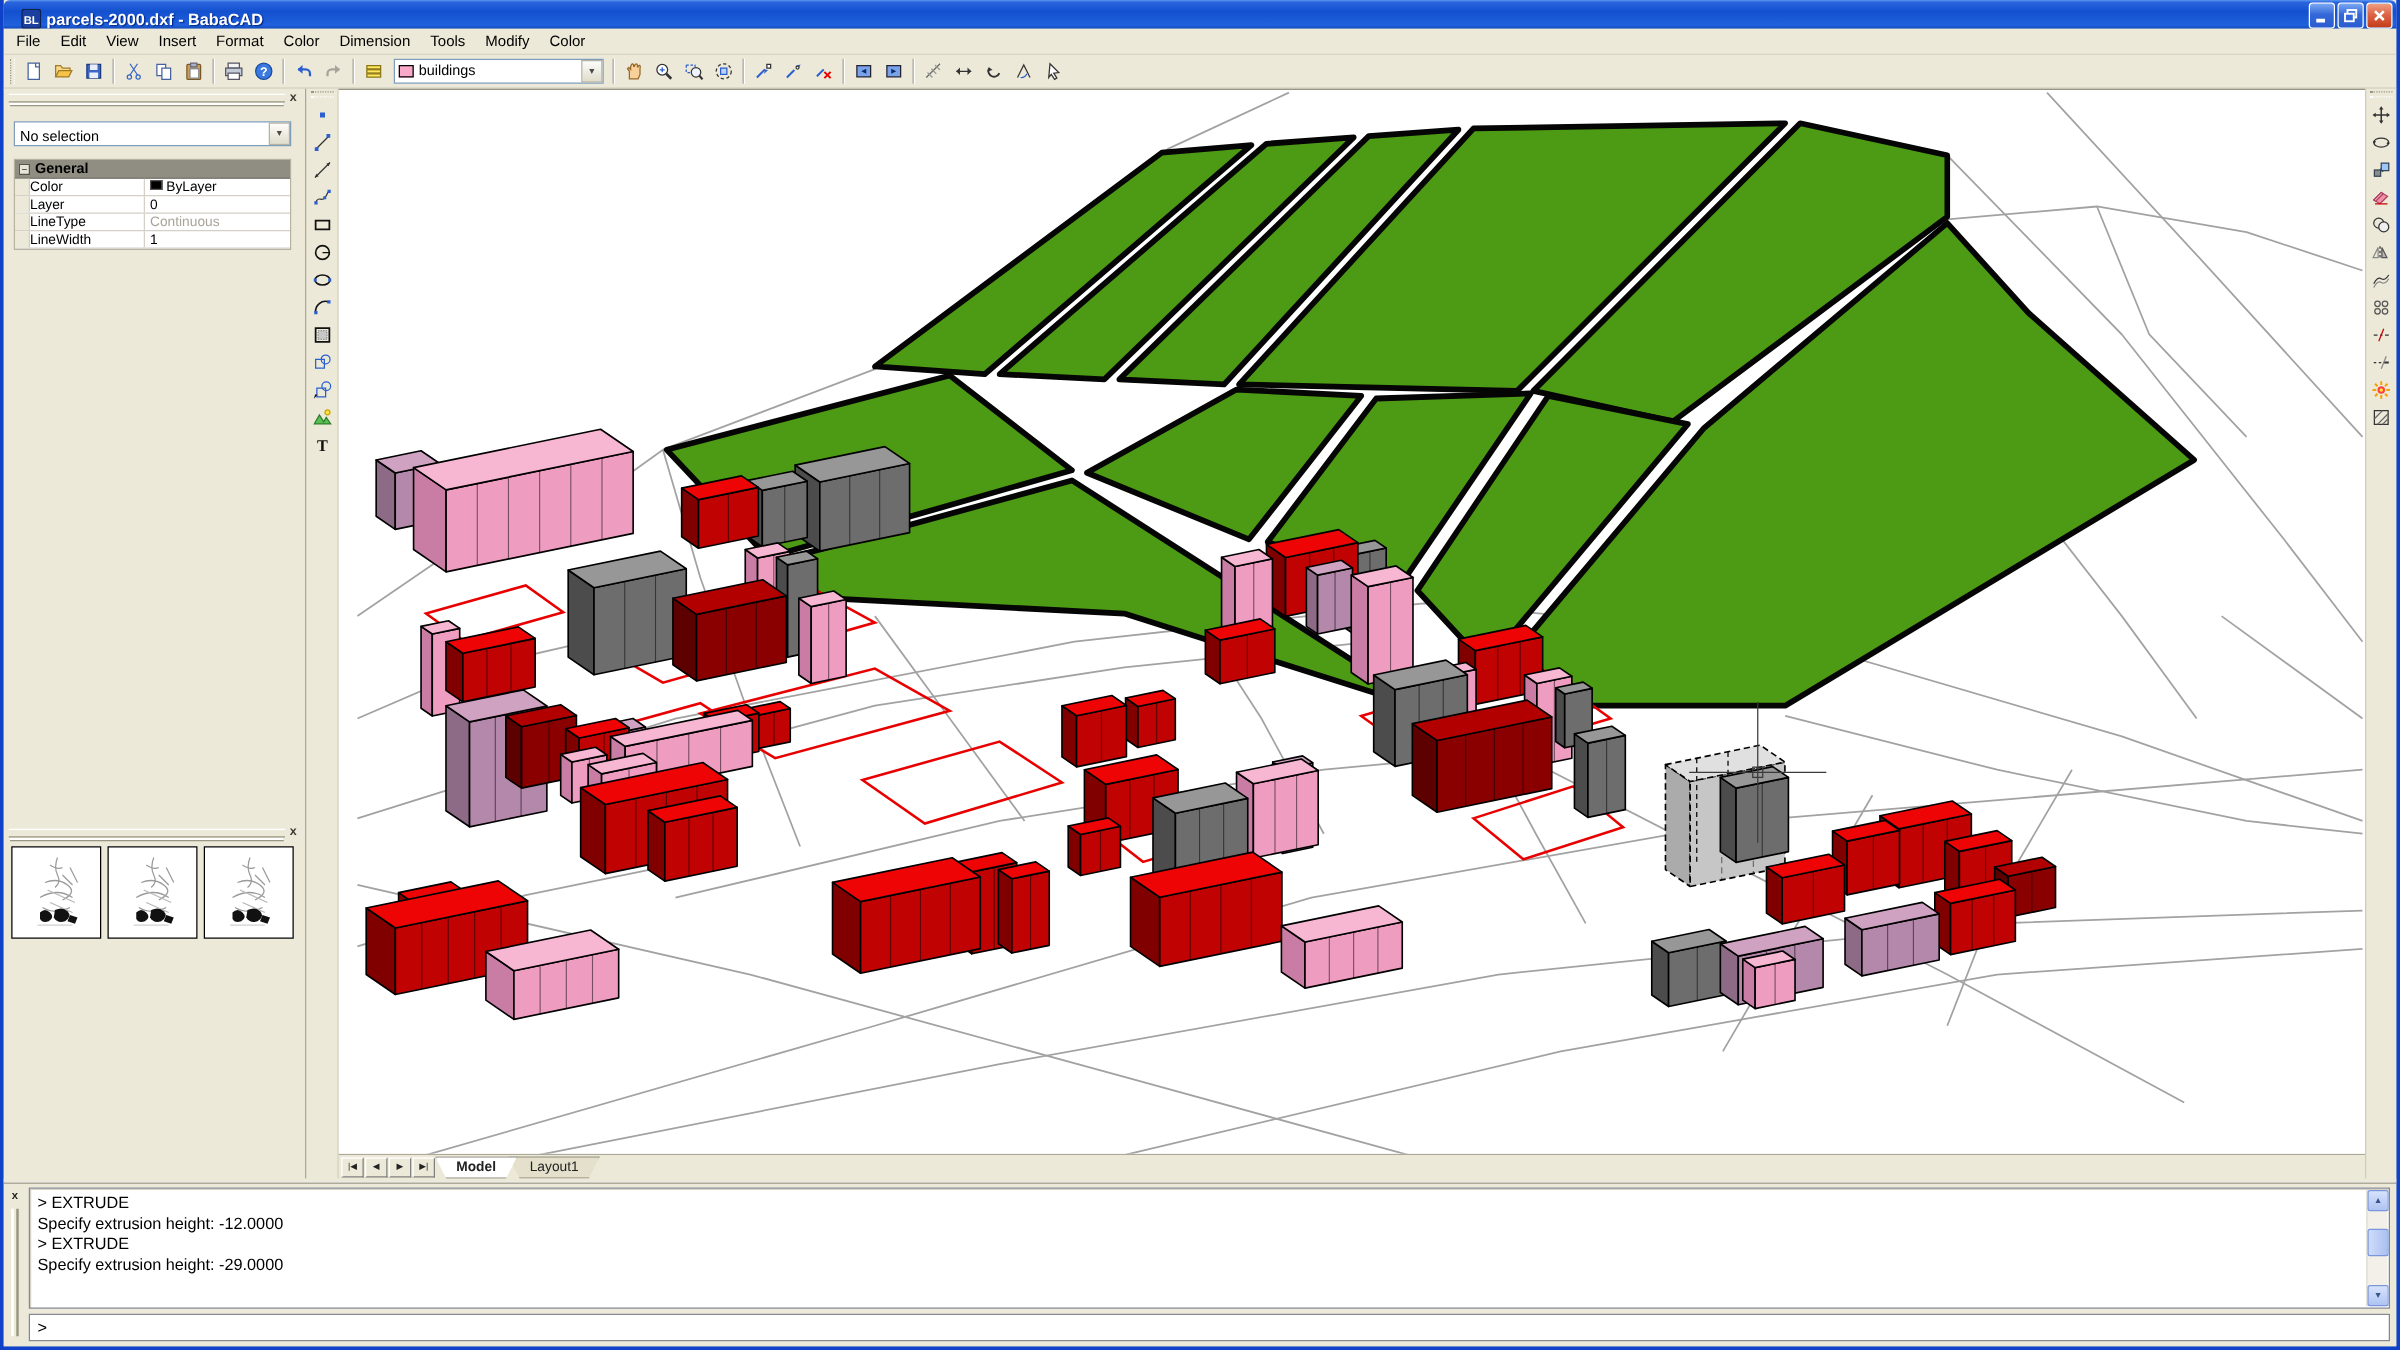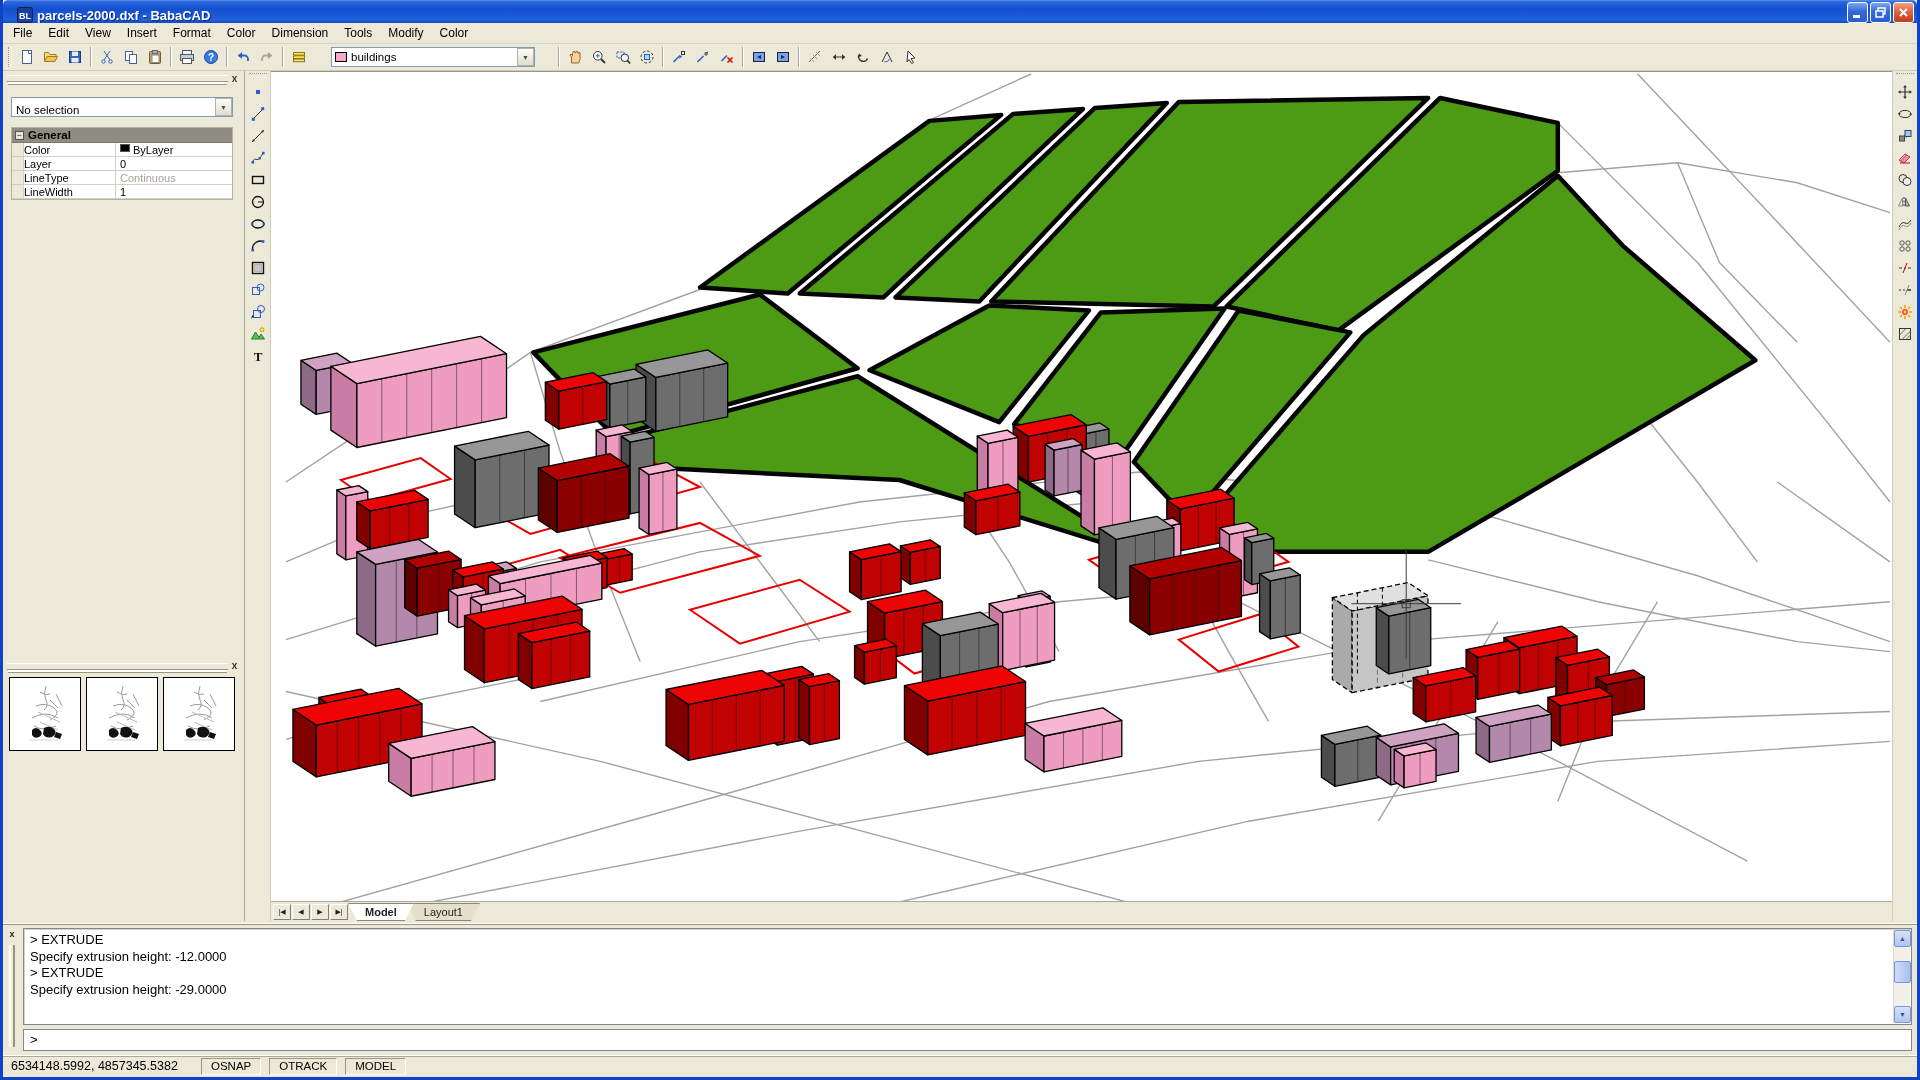--- a/index.html
+++ b/index.html
@@ -23,22 +23,22 @@
   .menubar { height:21px; flex:0 0 21px; display:flex; align-items:center; background:#ece9d8; padding-left:2px;
     border-bottom:1px solid #d8d5c4; }
   .menu-item { padding:3px 8px; color:#000; font-size:12px; cursor:default; }
   
   .toolbar { height:27px; flex:0 0 27px; display:flex; align-items:center; background:#ece9d8; padding-left:2px;
     border-bottom:1px solid #cfccbc; }
   .tgrip { width:4px; height:20px; margin:0 3px; border-left:1px dotted #9a9684; border-right:1px dotted #fff; }
   .tsep { width:2px; height:20px; margin:0 3px; border-left:1px solid #aca899; border-right:1px solid #fff; }
   .tool-btn { width:24px; height:23px; display:flex; align-items:center; justify-content:center; border:1px solid transparent; }
   .tool-btn svg { width:16px; height:16px; }
-  .layer-combo { display:flex; align-items:center; height:20px; width:204px; background:#fff;
-    border:1px solid #7f9db9; margin:0 20px; }
+  .layer-combo { display:flex; align-items:center; height:20px; width:168px; background:#fff;
+    border:1px solid #7f9db9; margin:0 4px; }
   .layer-combo .swatch { width:12px; height:10px; border:1px solid #000; margin:0 4px 0 3px; }
   .layer-combo .val { flex:1; font-size:11.5px; }
   .combo-arrow { width:17px; height:18px; background:linear-gradient(180deg,#fdfdfb,#e0ddcb); border:1px solid #b5b2a1;
     display:flex; align-items:center; justify-content:center; font-size:7px; color:#4a4a42; }
   
   .main { flex:1 1 auto; display:flex; min-height:0; }
   .leftpanel { width:242px; flex:0 0 242px; background:#ece9d8; position:relative; border-right:1px solid #aca899; }
   .pgrip { position:absolute; left:4px; right:16px; height:7px; border-top:1px solid #fff; border-bottom:1px solid #9a9684;
     box-shadow:0 3px 0 -1px #fff, 0 4px 0 -1px #9a9684; }
   .pclose { position:absolute; width:13px; height:13px; font-size:10px; font-weight:bold; line-height:11px; text-align:center;
@@ -940,21 +940,13 @@
         <div class="xs-btn" style="bottom:0;">▼</div>
       </div>
         <div class="cmd-line">&gt; EXTRUDE</div>
         <div class="cmd-line">Specify extrusion height: -12.0000</div>
         <div class="cmd-line">&gt; EXTRUDE</div>
         <div class="cmd-line">Specify extrusion height: -29.0000</div>
       </div>
     <div class="cmd-input">&gt;</div>
   </div>
 
-  <div class="statusbar">
-    <div class="coords">6534148.5992, 4857345.5382</div>
-    <div class="toggles" id="toggles">
-        <span class="toggle-btn">OSNAP</span>
-        <span class="toggle-btn">OTRACK</span>
-        <span class="toggle-btn">MODEL</span>
-      </div>
-  </div>
 </div>
 
 </body></html>

